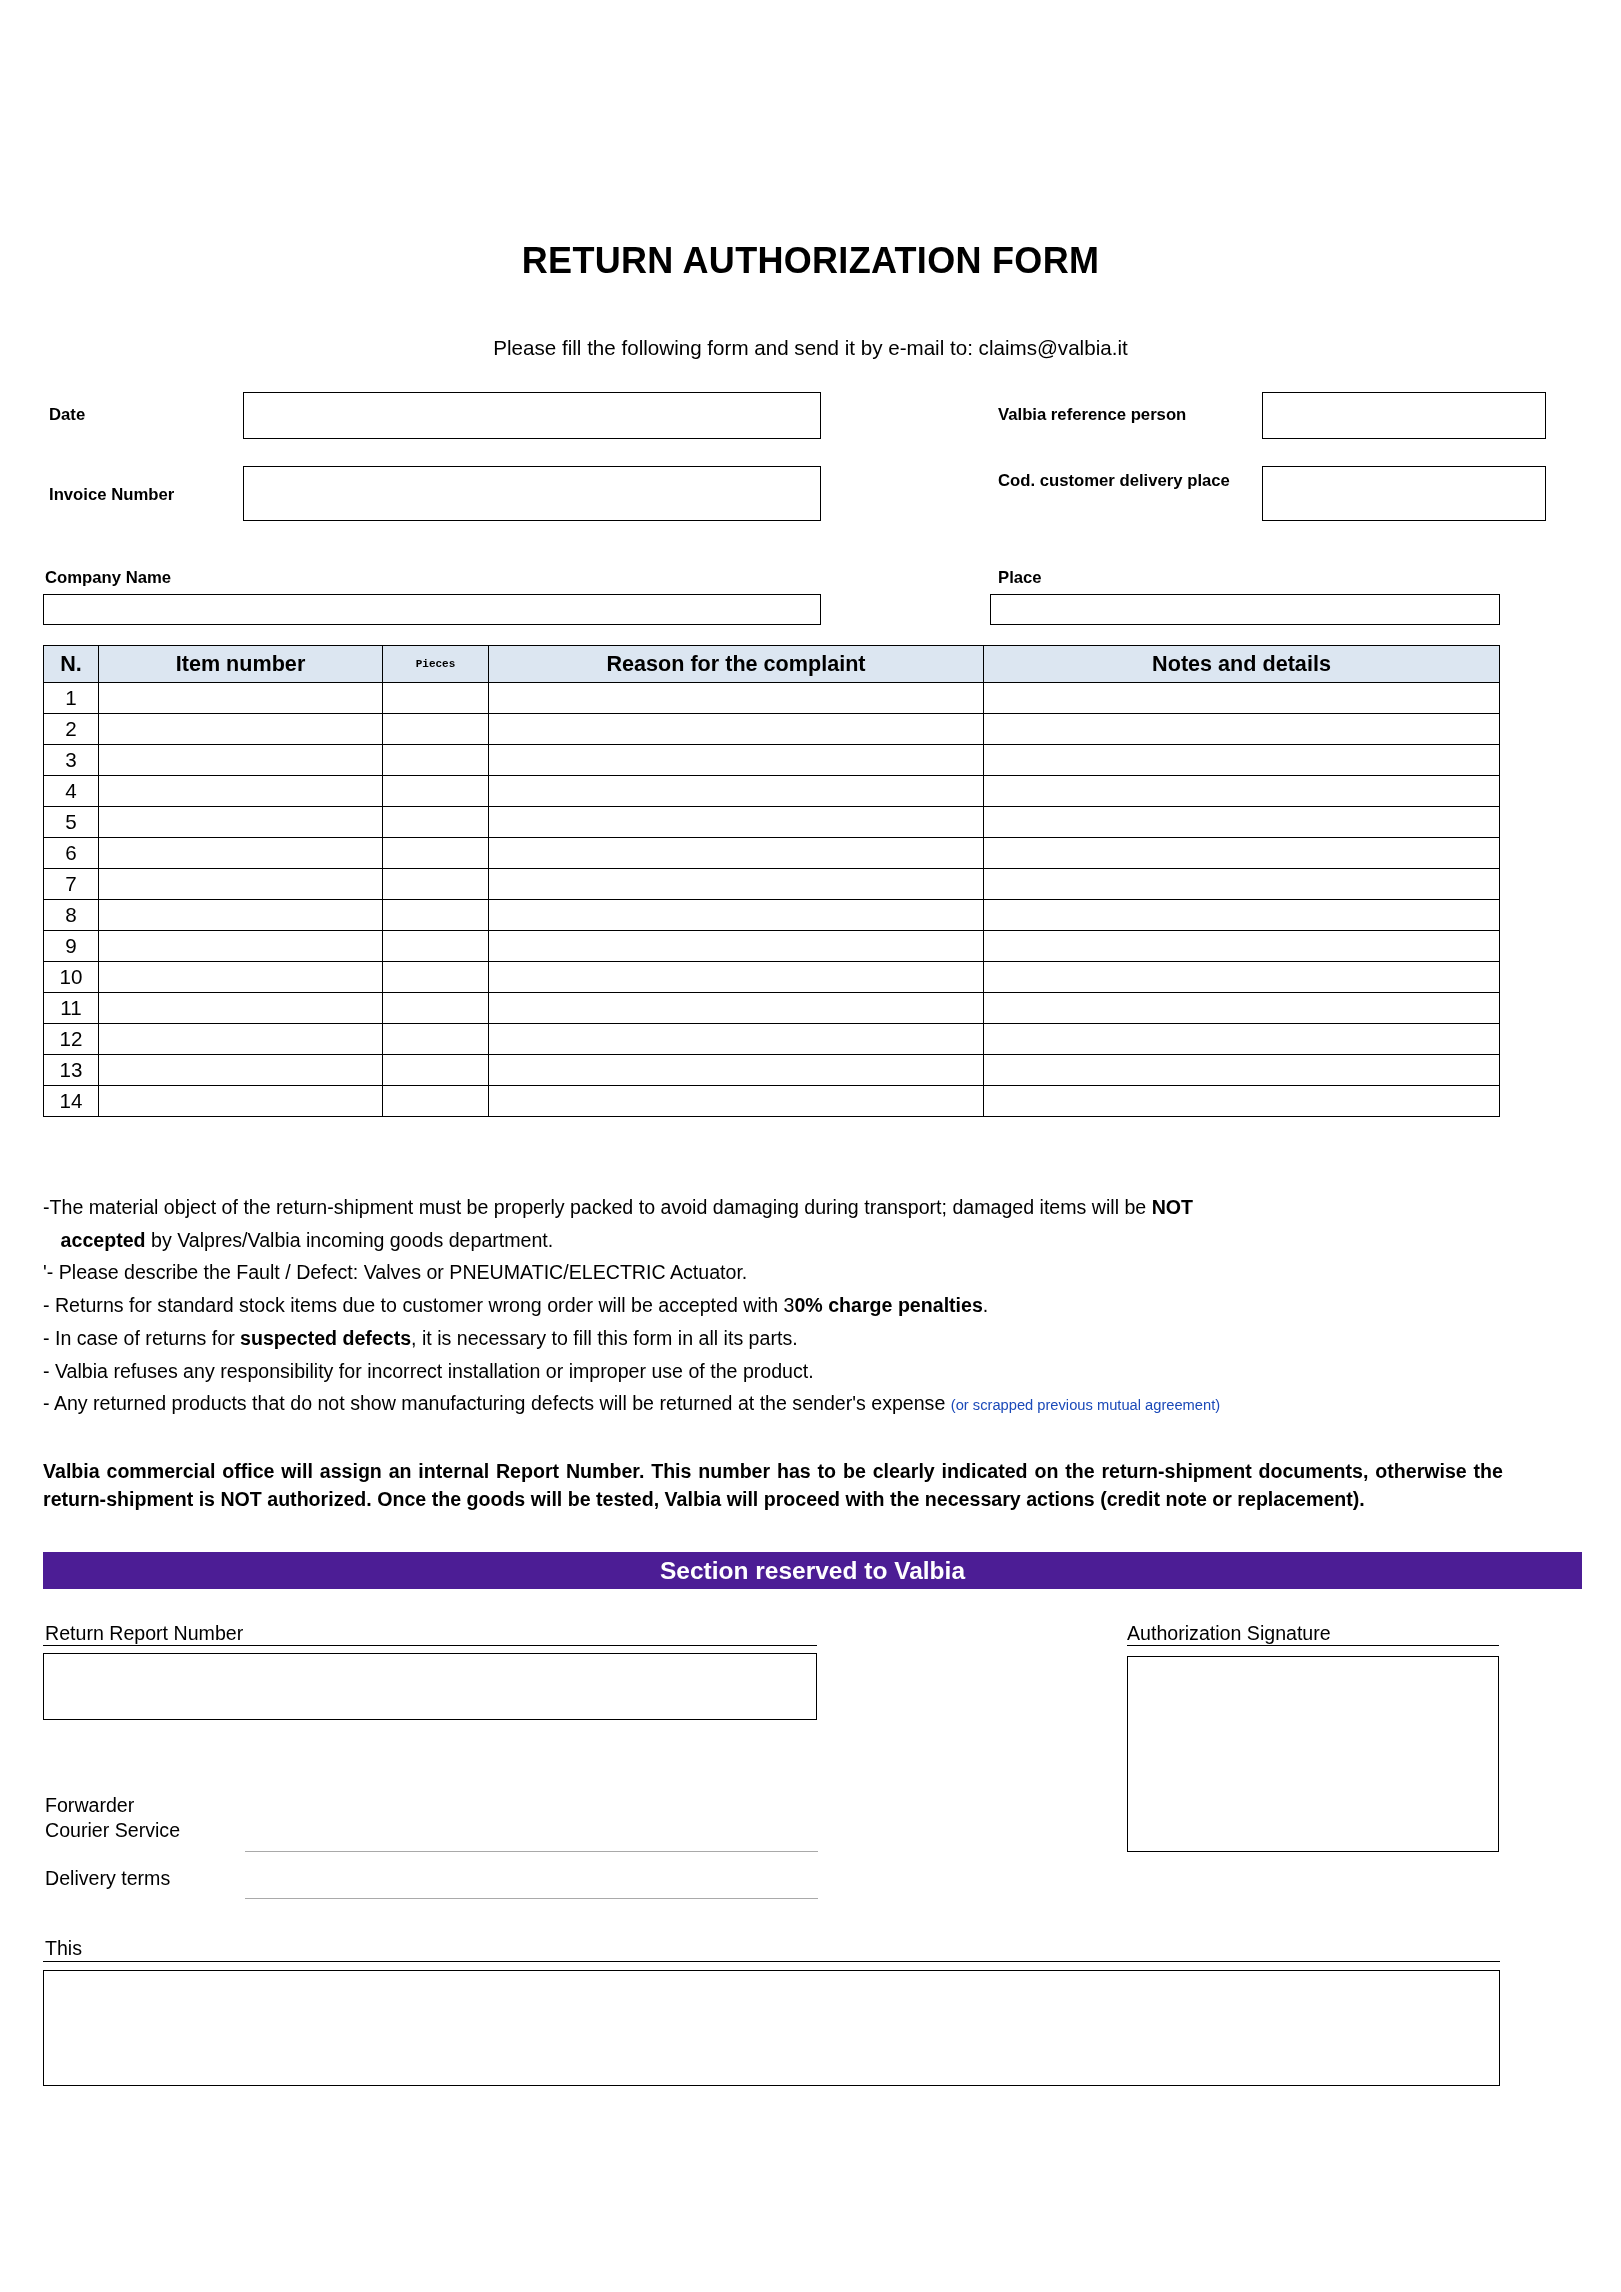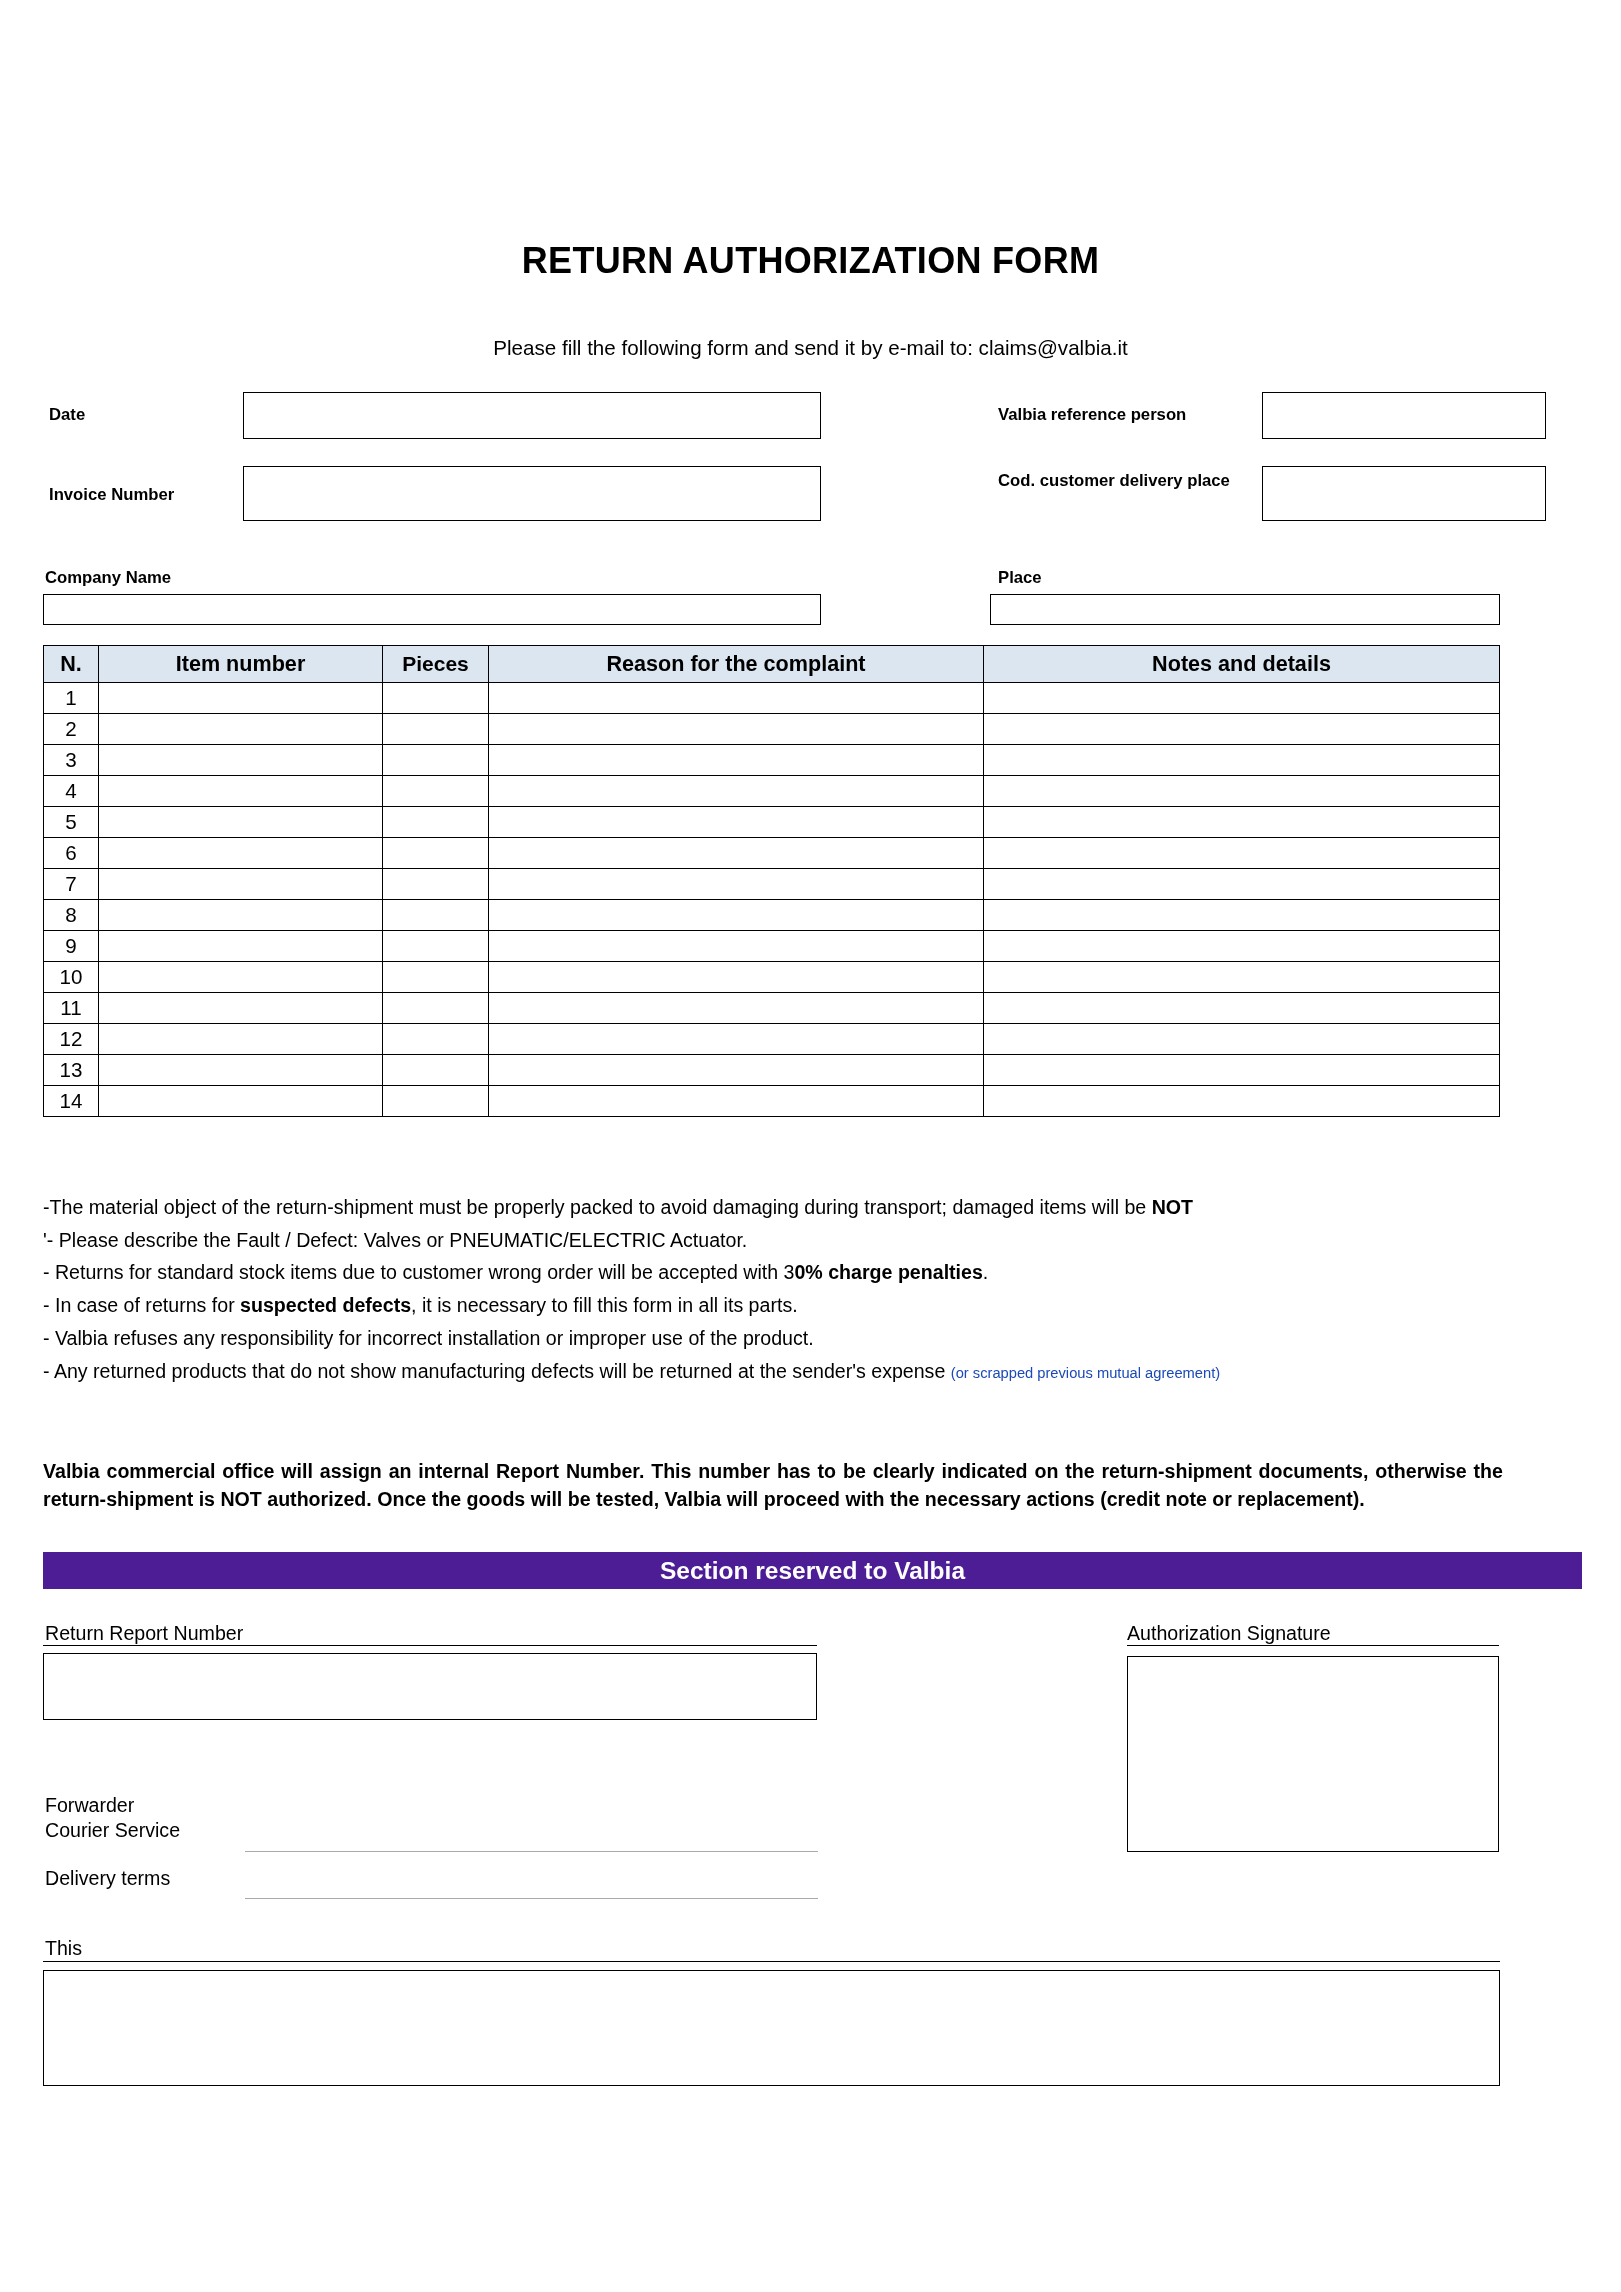--- a/index.html
+++ b/index.html
@@ -76,21 +76,22 @@
     box-sizing: border-box;
   }
   .tbl thead th {
     background: #dce6f1;
     font-size: 21.6px;
     font-weight: bold;
     height: 37px;
     text-align: center;
   }
   .tbl thead th.small {
-    font-size: 21px;
+    font-size: 11px;
+    font-family: Liberation Mono, monospace;
   }
   .tbl td.num {
     text-align: center;
     font-size: 20.6px;
   }
   .col-n { width: 55px; }
   .col-item { width: 284px; }
   .col-pcs { width: 106px; }
   .col-reason { width: 495px; }
   .col-notes { width: 516px; }
@@ -287,20 +288,21 @@
         <td></td>
         <td></td>
         <td></td>
         <td></td>
       </tr>
     </tbody>
   </table>
 
   <div class="bullets">
     <p><span>-The material object of the return-shipment must be properly packed to avoid damaging during transport; damaged items will be </span><b>NOT</b></p>
+    <p class="indent"><b>accepted</b><span> by Valpres/Valbia incoming goods department.</span></p>
     <p>'- Please describe the Fault / Defect: Valves or PNEUMATIC/ELECTRIC Actuator.</p>
     <p><span>- Returns for standard stock items due to customer wrong order will be accepted with 3</span><b>0% charge penalties</b><span>.</span></p>
     <p><span>- In case of returns for </span><b>suspected defects</b><span>, it is necessary to fill this form in all its parts.</span></p>
     <p>- Valbia refuses any responsibility for incorrect installation or improper use of the product.</p>
     <p><span>- Any returned products that do not show manufacturing defects will be returned at the sender's expense </span><span class="small-blue">(or scrapped previous mutual agreement)</span></p>
   </div>
 
   <div class="para-bold">Valbia commercial office will assign an internal Report Number. This number has to be clearly indicated on the return-shipment documents, otherwise the return-shipment is NOT authorized. Once the goods will be tested, Valbia will proceed with the necessary actions (credit note or replacement).</div>
 
   <div class="redbar">Section reserved to Valbia</div>

